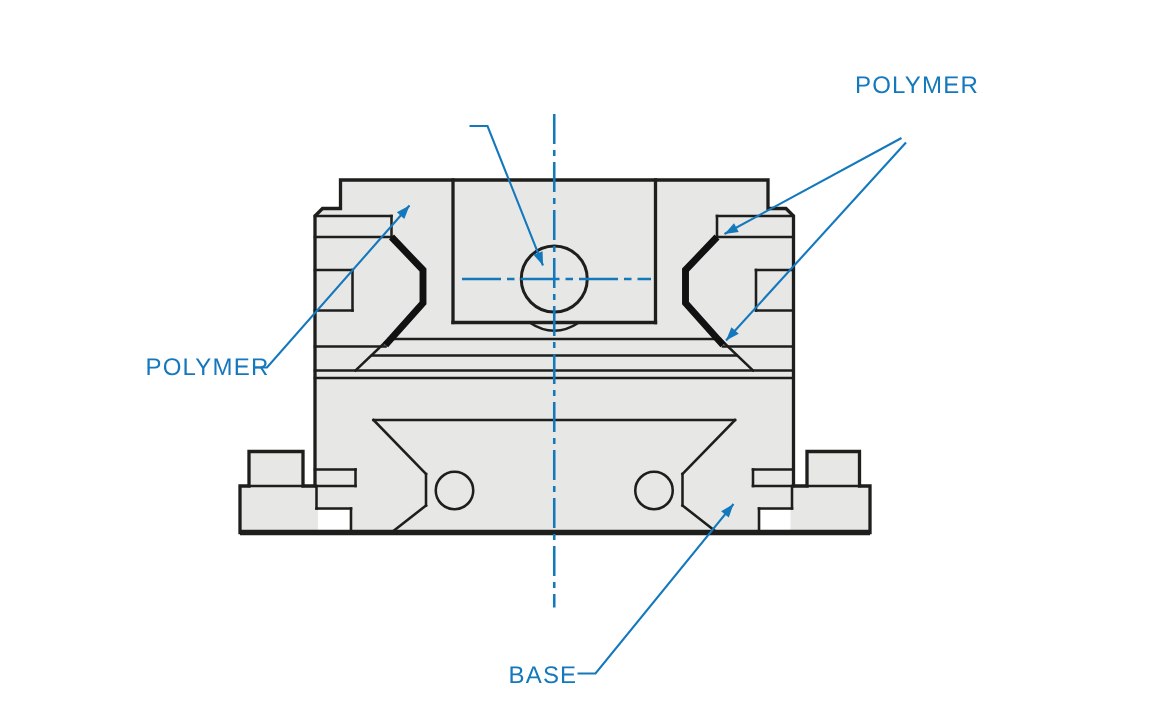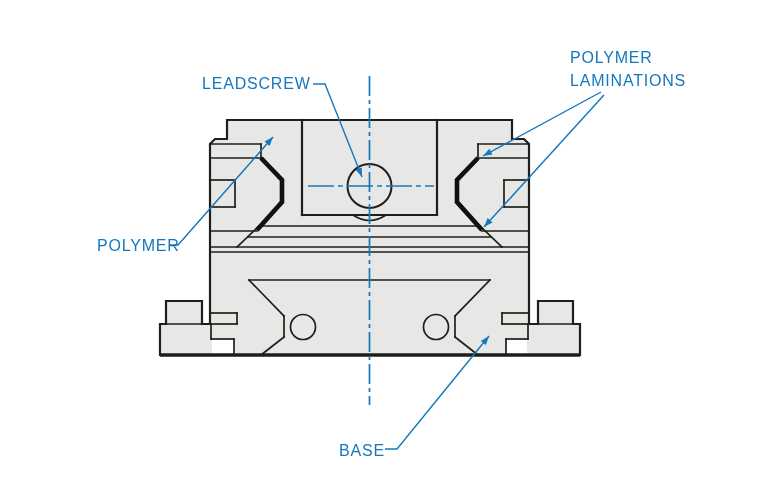--- a/index.html
+++ b/index.html
@@ -87,23 +87,21 @@
       <polyline points="169,245 178,245 273,137" fill="none" stroke="#1478bd" stroke-width="1.4"></polyline>
       <polygon points="273,137 269.5335692836636,145.9372175809275 264.57794992023685,141.578107955691" fill="#1478bd"></polygon>
       <polyline points="601,92 483,156" fill="none" stroke="#1478bd" stroke-width="1.4"></polyline>
       <polygon points="483,156 489.33796866802356,148.8083275127998 492.4846047345176,154.60993776039822" fill="#1478bd"></polygon>
       <polyline points="604,95 484,227" fill="none" stroke="#1478bd" stroke-width="1.4"></polyline>
       <polygon points="484,227 487.6122529037602,218.12071911924866 492.4958573881734,222.56035955962435" fill="#1478bd"></polygon>
       <polyline points="385,449 397,449 489,336" fill="none" stroke="#1478bd" stroke-width="1.4"></polyline>
       <polygon points="489,336 485.8767902221979,345.0628671337409 480.75859674321566,340.8958423543925" fill="#1478bd"></polygon>
     </svg>
 
-  <div class="lbl" style="left: 202px; top: 72px;">LEADSCREW</div>
 
   <div class="lbl" style="left: 570px; top: 46px;">
     <span style="display:block">POLYMER</span>
-    <span style="display:block">LAMINATIONS</span>
   </div>
 
   <div class="lbl" style="left: 97px; top: 234px;">POLYMER</div>
 
   <div class="lbl" style="left: 339px; top: 439px;">BASE</div>
 </div>
 
 </body></html>

